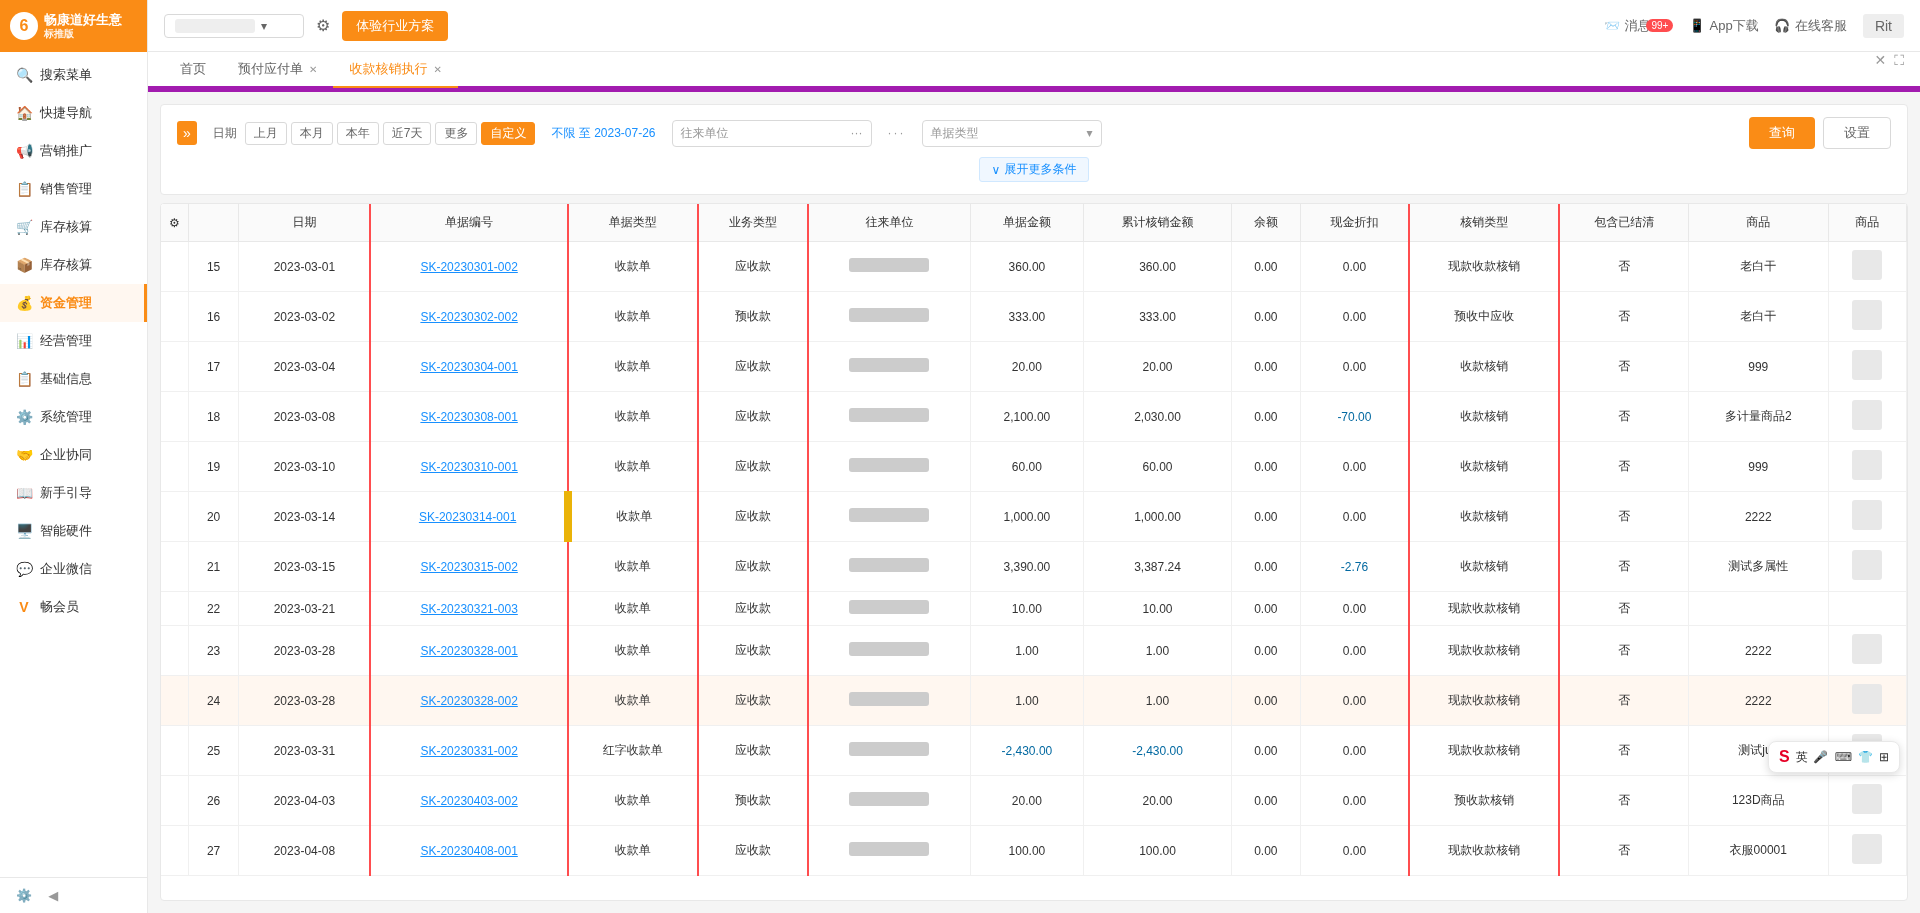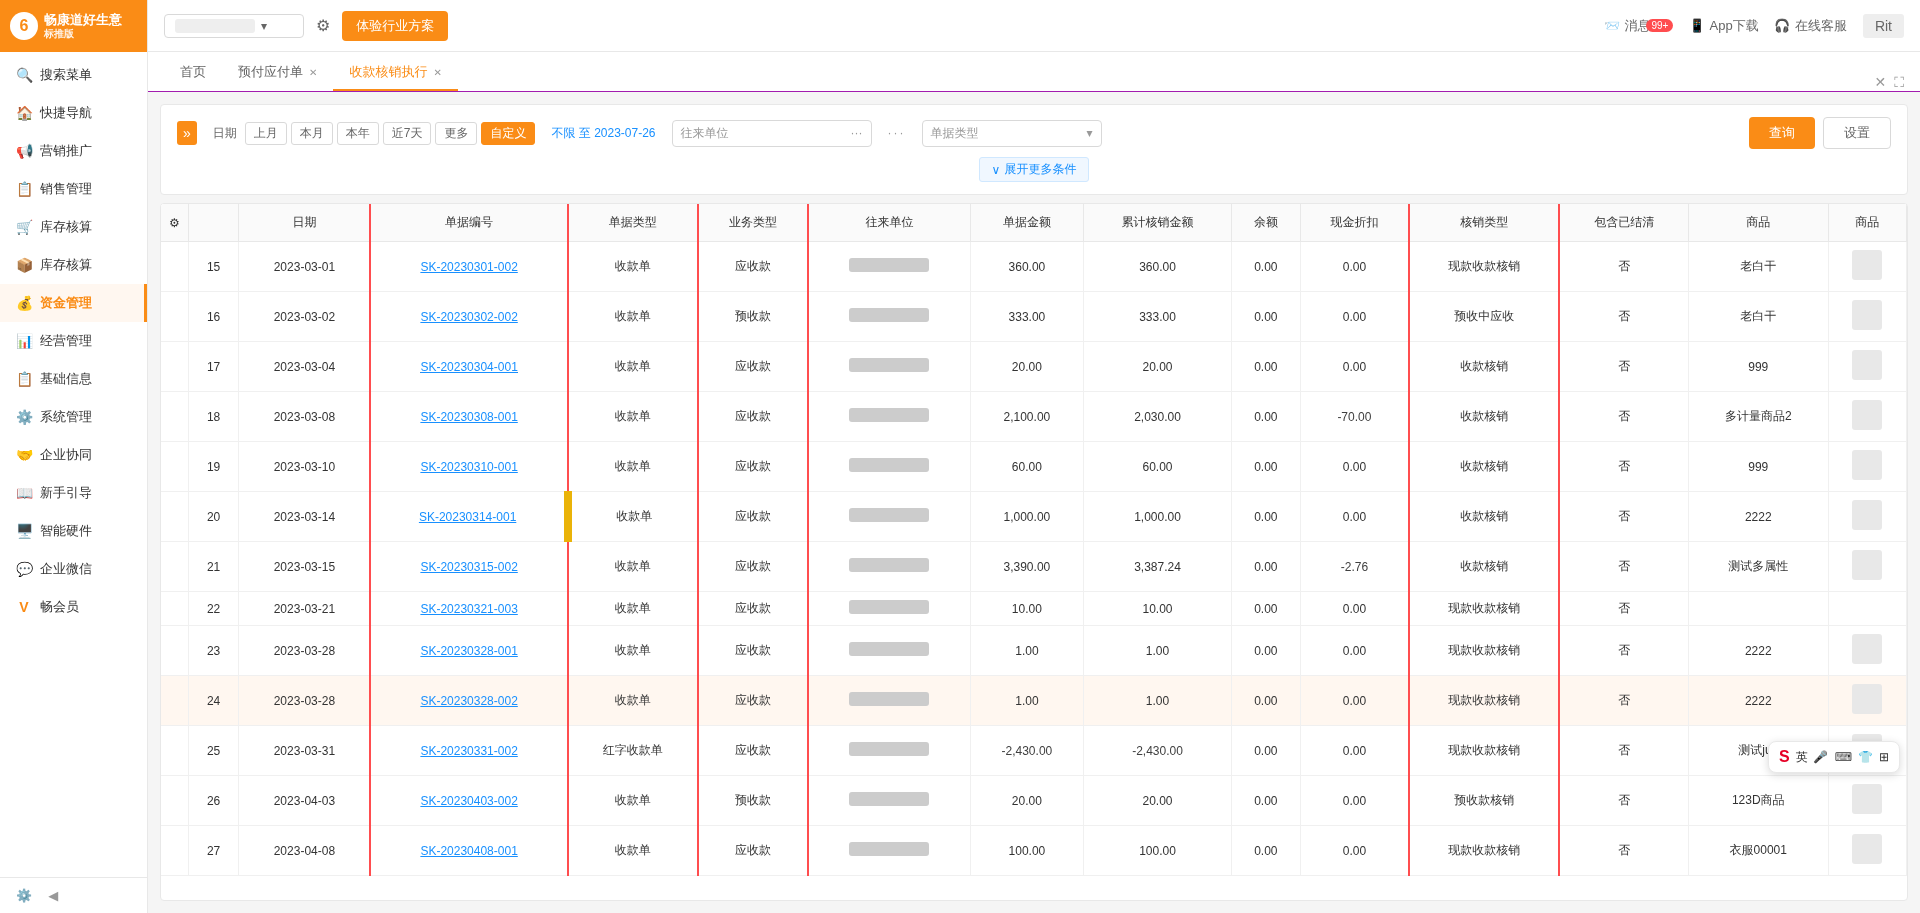--- a/index.html
+++ b/index.html
@@ -27,21 +27,21 @@
     .topbar { background: #fff; border-bottom: 1px solid #e8e8e8; padding: 0 16px; display: flex; align-items: center; justify-content: space-between; height: 52px; flex-shrink: 0; }
     .topbar-left { display: flex; align-items: center; gap: 12px; }
     .topbar-selector { display: flex; align-items: center; gap: 6px; border: 1px solid #d9d9d9; border-radius: 4px; padding: 4px 10px; cursor: pointer; font-size: 12px; color: #666; min-width: 140px; }
     .topbar-gear { color: #666; cursor: pointer; font-size: 16px; }
     .btn-orange { background: #fa8c16; color: #fff; border: none; border-radius: 4px; padding: 6px 14px; cursor: pointer; font-size: 13px; }
     .topbar-right { display: flex; align-items: center; gap: 16px; color: #666; font-size: 13px; }
     .badge { background: #ff4d4f; color: #fff; border-radius: 10px; padding: 1px 5px; font-size: 10px; margin-left: -8px; vertical-align: top; }
     .topbar-right .item { display: flex; align-items: center; gap: 4px; cursor: pointer; }
 
     
-    .tabs { background: #fff; border-bottom: 1px solid #a21caf; display: flex; align-items: flex-end; padding: 0 16px; flex-shrink: 0; height: 40px; }
+    .tabs { background: #fff; border-bottom: 6px solid #a21caf; display: flex; align-items: flex-start; padding: 0 16px; flex-shrink: 0; height: 40px; }
     .tab { padding: 8px 16px; cursor: pointer; color: #666; font-size: 13px; border-bottom: 2px solid transparent; display: flex; align-items: center; gap: 6px; }
     .tab.active { color: #fa8c16; border-bottom: 2px solid #fa8c16; font-weight: 500; }
     .tab .close-btn { color: #999; font-size: 10px; }
     .tabs-spacer { flex: 1; }
     .tabs-actions { display: flex; gap: 8px; color: #999; cursor: pointer; font-size: 14px; }
 
     
     .page-content { flex: 1; overflow: hidden; display: flex; flex-direction: column; background: #f5f5f5; padding: 12px; gap: 8px; }
 
     
@@ -69,21 +69,21 @@
     .expand-more { display: flex; align-items: center; gap: 4px; color: #1890ff; font-size: 12px; cursor: pointer; background: #f0f7ff; border: 1px solid #d0e8ff; border-radius: 3px; padding: 3px 12px; }
 
     
     .table-container { flex: 1; background: #fff; border-radius: 4px; border: 1px solid #e8e8e8; overflow: auto; }
     table { width: 100%; border-collapse: collapse; font-size: 12px; }
     thead tr { background: #fafafa; }
     th { padding: 10px 8px; text-align: center; border-bottom: 1px solid #e8e8e8; border-right: 1px solid #e8e8e8; color: #333; font-weight: 500; white-space: nowrap; position: sticky; top: 0; background: #fafafa; z-index: 1; }
     td { padding: 8px; text-align: center; border-bottom: 1px solid #f0f0f0; border-right: 1px solid #f0f0f0; color: #333; white-space: nowrap; }
     tr.highlighted td { background: #fff7f0; }
     .link { color: #1890ff; cursor: pointer; text-decoration: underline; }
-    .negative { color: #404040; }
+    .negative { color: #0369a1; }
     .col-settings { width: 24px; }
 
     
     .table-container::-webkit-scrollbar { width: 6px; height: 6px; }
     .table-container::-webkit-scrollbar-thumb { background: #ccc; border-radius: 3px; }
 
     
     .float-badge {
       position: fixed;
       bottom: 140px;

